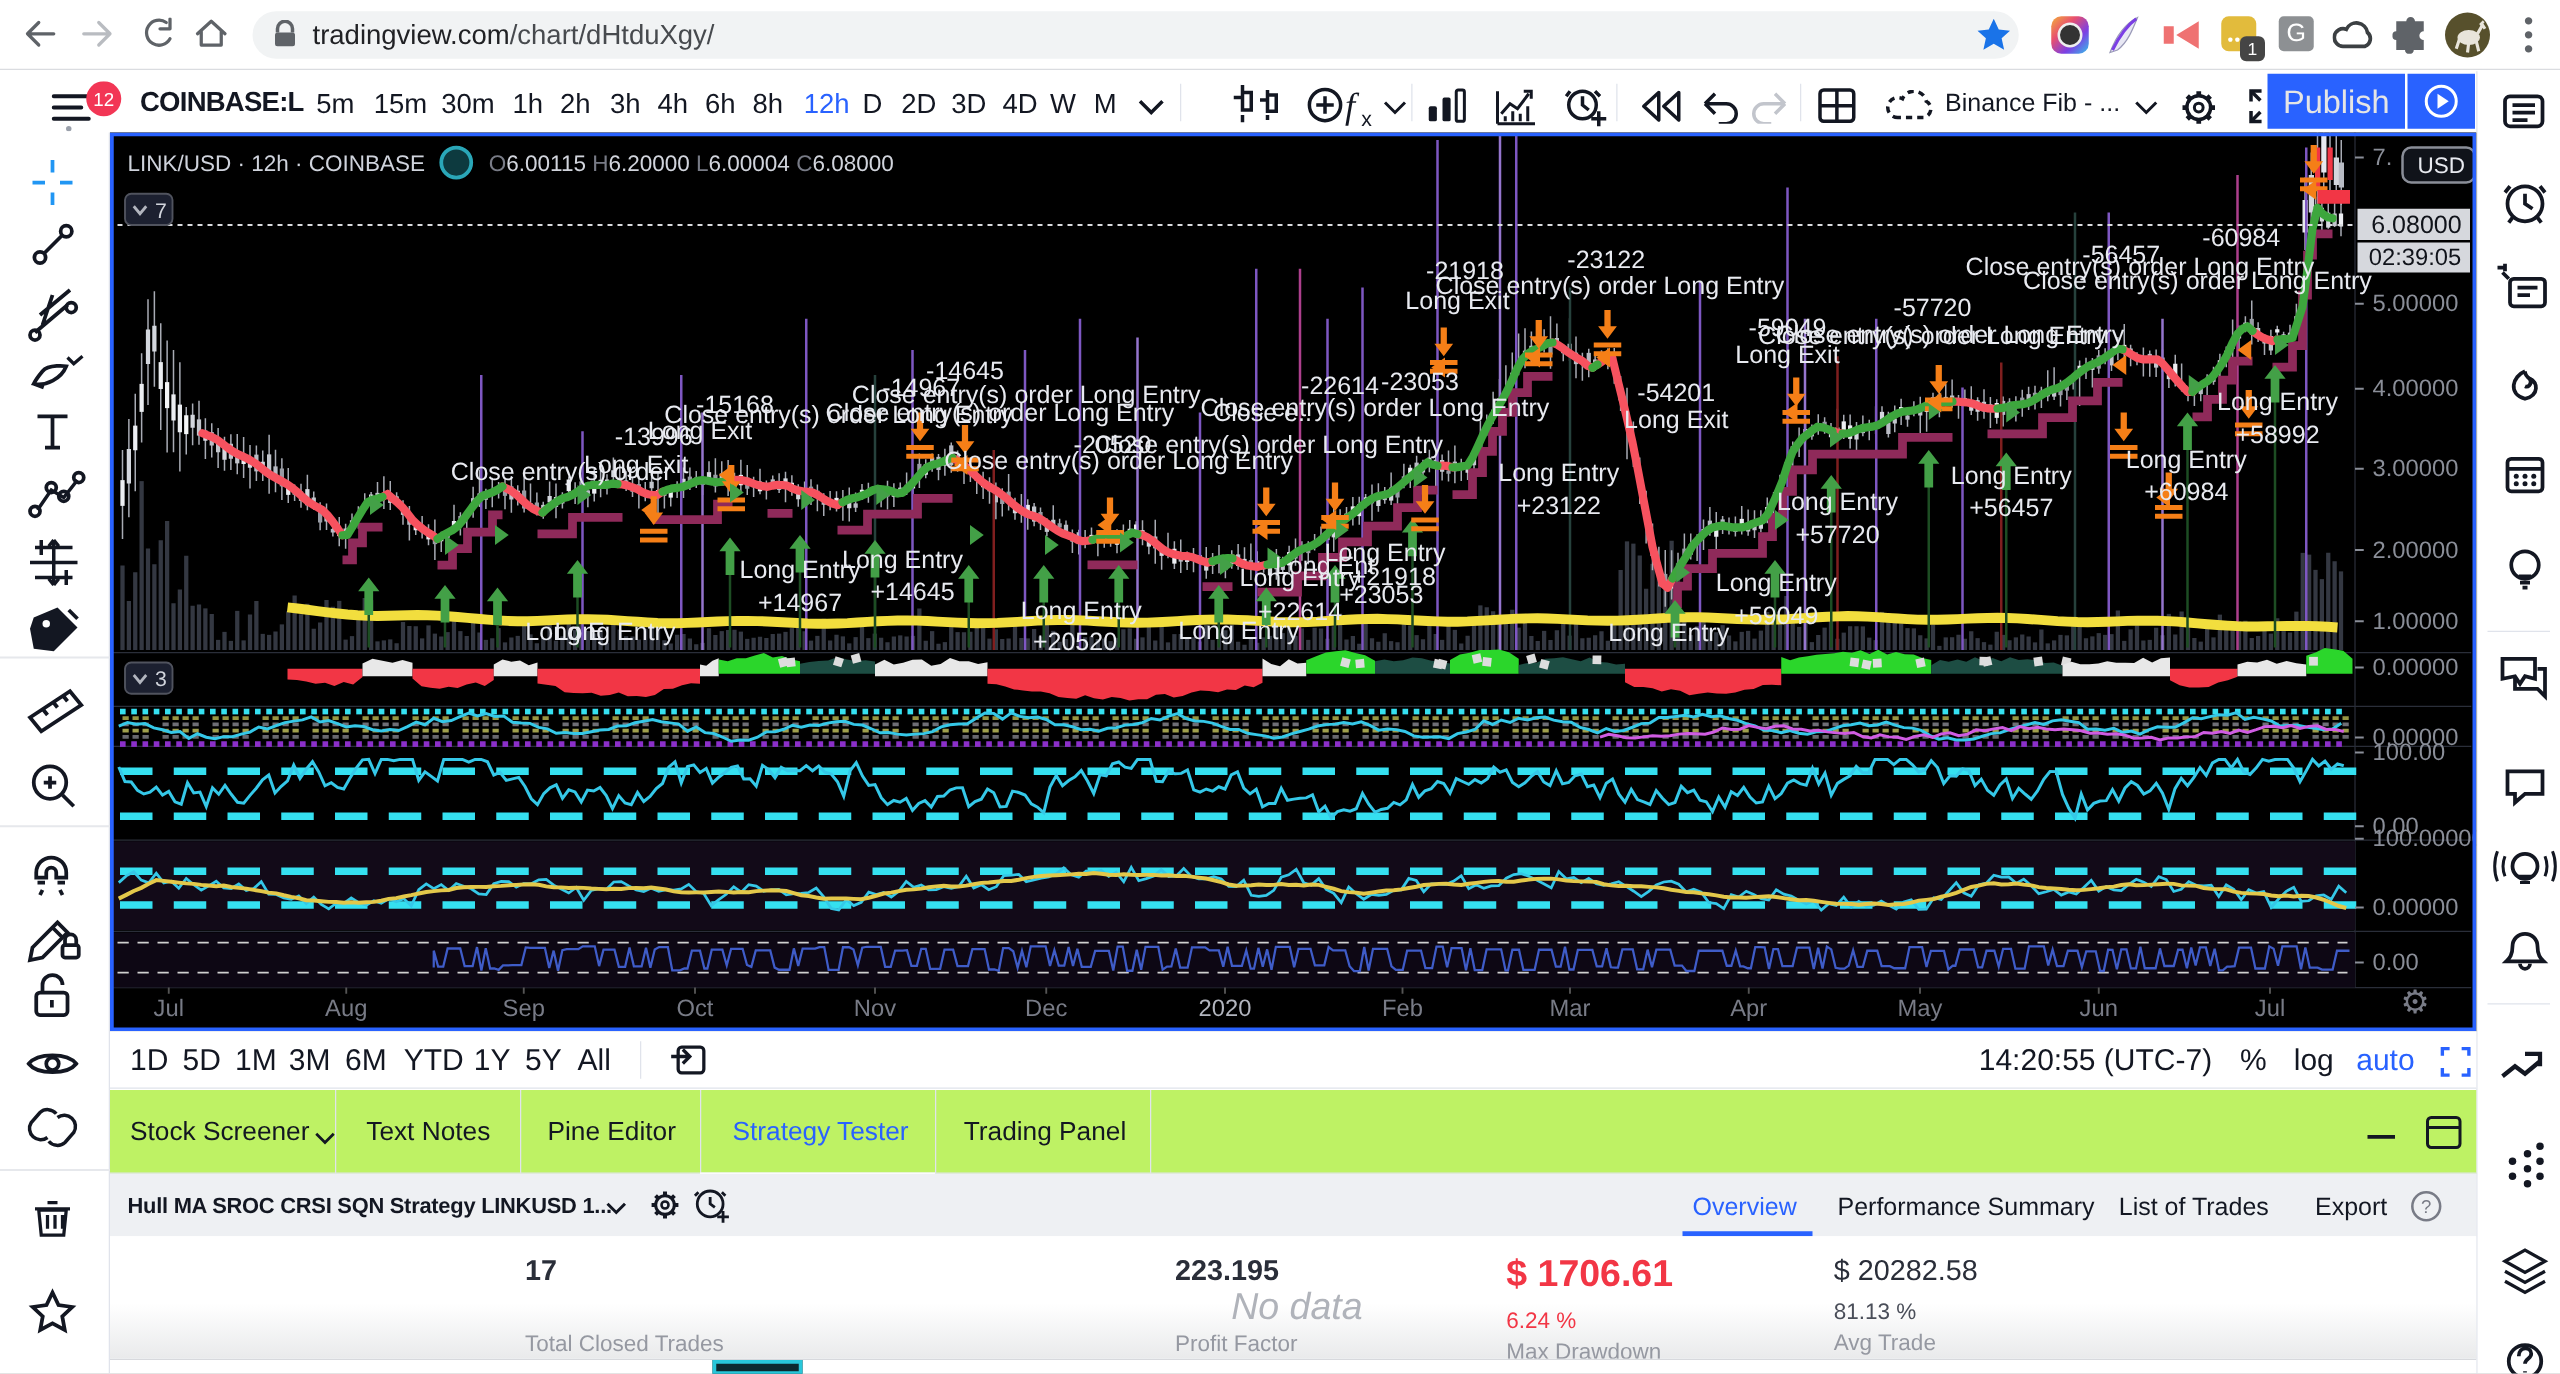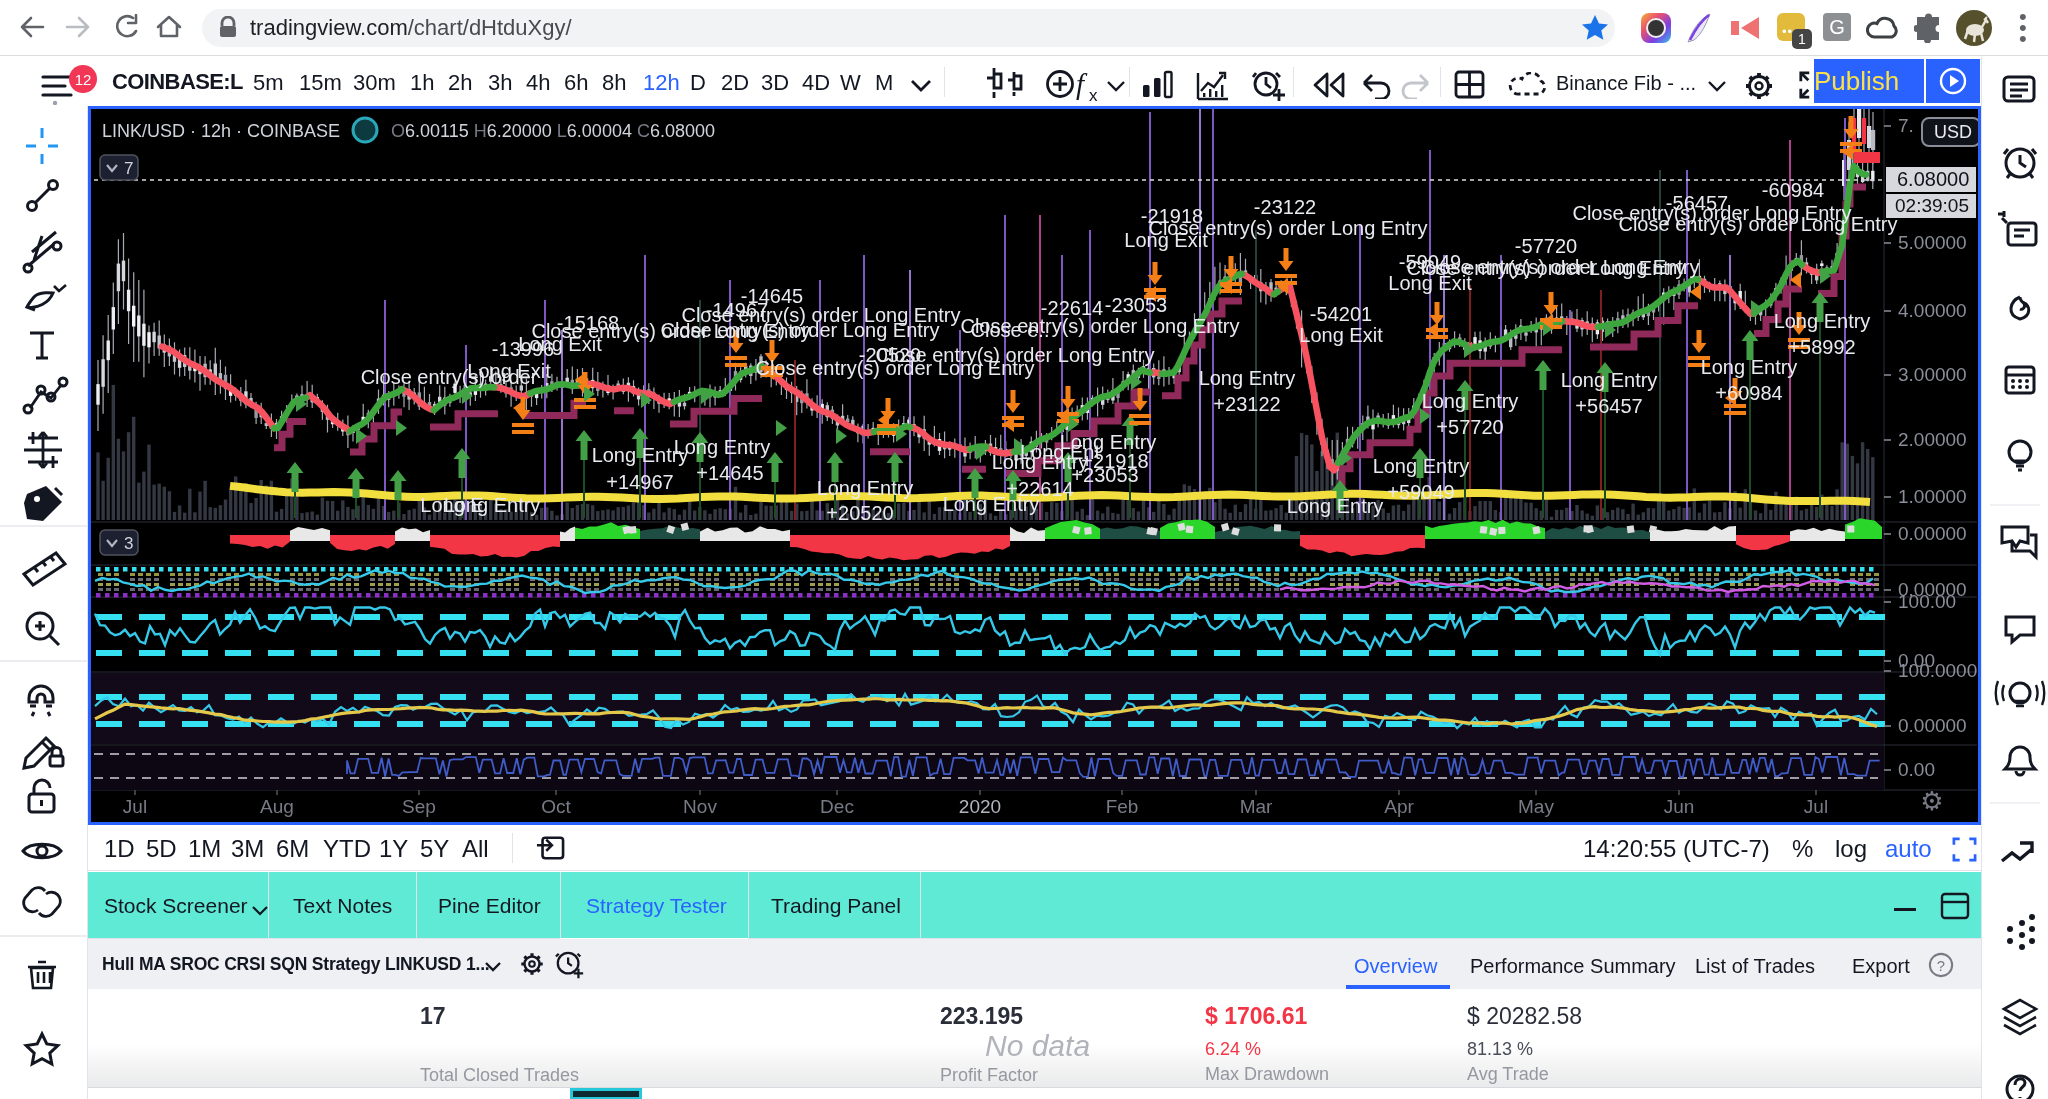--- a/index.html
+++ b/index.html
@@ -164,21 +164,21 @@
         </g>
       </g>
     </svg>
   <svg class="abs" style="left:1782px;top:13px" width="30" height="30" viewBox="0 0 32 32">
       <g stroke="#131722" stroke-width="3" fill="none">
         <path d="M12 3H3v9M20 3h9v9M3 20v9h9M29 20v9h-9"></path>
         <path d="M3 3l8 8M29 3l-8 8M3 29l8-8M29 29l-8-8"></path>
       </g>
     </svg>
 </div>
-<div class="abs" style="left:1814px;top:59px;width:110px;height:44px;background:#2962ff;color:#fde047;font-size:26px;line-height:44px">Publish</div>
+<div class="abs" style="left:1814px;top:59px;width:110px;height:44px;background:#2962ff;color:#e5e5e5;font-size:26px;text-align:center;line-height:44px">Publish</div>
 <div class="abs" style="left:1926px;top:59px;width:54px;height:44px;background:#2962ff"></div>
 <svg class="abs" style="left:1939px;top:67px" width="28" height="28" viewBox="0 0 28 28">
     <circle cx="14" cy="14" r="12" stroke="#fff" stroke-width="2.4" fill="none"></circle>
     <path d="M11 8l9 6-9 6z" fill="#fff"></path>
   </svg>
 
 <div class="abs" style="left:0;top:106px;width:88px;height:993px;background:#fff;border-right:1px solid #e0e3eb">
   <svg width="88" height="993" viewBox="0 0 88 993">
     <g stroke="#2196f3" stroke-width="3" fill="none">
         <path d="M42 22v10M42 48v10M26 40h10M48 40h10"></path>
@@ -2668,21 +2668,21 @@
       </g>
     </svg>
   <span class="abs" style="left:1495px;top:10px">14:20:55 (UTC-7)</span>
   <span class="abs" style="left:1704px;top:10px">%</span>
   <span class="abs" style="left:1747px;top:10px">log</span>
   <span class="abs" style="left:1797px;top:10px;color:#2962ff">auto</span>
   <svg class="abs" style="left:1863px;top:11px" width="27" height="27" viewBox="0 0 28 28">
       <path d="M9 3H3v6M19 3h6v6M3 19v6h6M25 19v6h-6" stroke="#2962ff" stroke-width="2.8" fill="none"></path>
     </svg>
 </div>
-<div class="abs" style="left:88px;top:872px;width:1893px;height:67px;background:#5eead4;border-bottom:1px solid #e0e3eb;font-size:21px;color:#131722">
+<div class="abs" style="left:88px;top:872px;width:1893px;height:67px;background:#bef264;border-bottom:1px solid #e0e3eb;font-size:21px;color:#131722">
   <span class="abs" style="left:16px;top:22px">Stock Screener</span>
   <svg class="abs" style="left:163px;top:33px" width="18" height="11" viewBox="0 0 18 11">
       <path d="M2 2l7 7 7-7" stroke="#131722" stroke-width="2.2" fill="none"></path>
     </svg>
   <div class="abs" style="left:180px;top:0;width:1px;height:67px;background:#e0e3eb"></div>
   <span class="abs" style="left:205px;top:22px">Text Notes</span>
   <div class="abs" style="left:328px;top:0;width:1px;height:67px;background:#e0e3eb"></div>
   <span class="abs" style="left:350px;top:22px">Pine Editor</span>
   <div class="abs" style="left:472px;top:0;width:1px;height:67px;background:#e0e3eb"></div>
   <span class="abs" style="left:498px;top:22px;color:#2962ff">Strategy Tester</span>
@@ -2731,21 +2731,21 @@
   <div class="abs" style="left:332px;top:14px">
       <div style="font-size:23px;font-weight:bold;color:#2a2e39">17</div>
       <div style="font-size:18px;color:#9598a1;margin-top:35px">Total Closed Trades</div>
     </div>
   <div class="abs" style="left:852px;top:14px">
       <div style="font-size:23px;font-weight:bold;color:#2a2e39">223.195</div>
       <div style="font-size:18px;color:#9598a1;margin-top:35px">Profit Factor</div>
     </div>
   <div class="abs" style="left:897px;top:40px;font-size:30px;font-style:italic;color:#b0b3ba">No data</div>
   <div class="abs" style="left:1117px;top:14px">
-      <div style="font-size:23px;font-weight:bold;color:#f23645">$ 1706.61</div>
+      <div style="font-size:30px;font-weight:bold;color:#f23645">$ 1706.61</div>
       <div style="font-size:18px;color:#f23645;margin-top:9px">6.24 %</div>
       <div style="font-size:18px;color:#9598a1;margin-top:4px">Max Drawdown</div>
     </div>
   <div class="abs" style="left:1379px;top:14px">
       <div style="font-size:23px;font-weight:normal;color:#2a2e39">$ 20282.58</div>
       <div style="font-size:18px;color:#4a4e59;margin-top:9px">81.13 %</div>
       <div style="font-size:18px;color:#9598a1;margin-top:4px">Avg Trade</div>
     </div>
 </div>
 <div class="abs" style="left:88px;top:1087px;width:1893px;height:12px;background:#fff;border-top:1px solid #d7d9dd">

